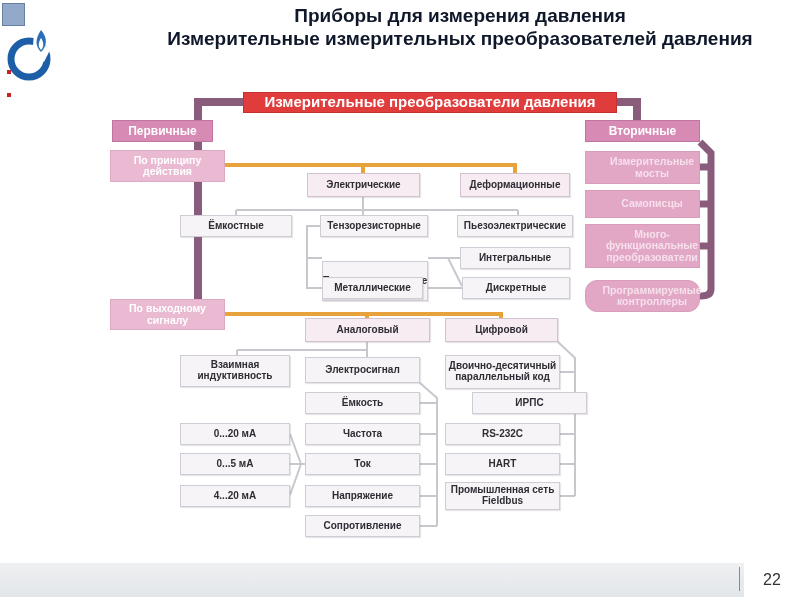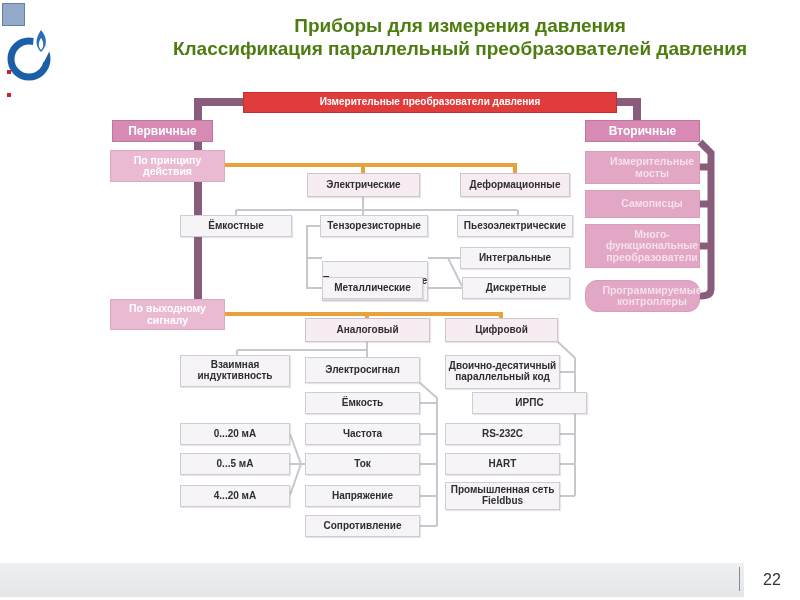--- a/index.html
+++ b/index.html
@@ -15,28 +15,28 @@
   
   #logo{position:absolute;left:4px;top:26px;width:130px;height:60px;}
   #logo-emblem{position:absolute;left:0;top:0;}
   #logo-text{position:absolute;left:40px;top:2px;}
   #logo-l1{font-size:16px;font-weight:bold;color:#1d5fa6;letter-spacing:.5px;line-height:1;}
   #logo-l2{display:inline-block;margin-top:2px;font-size:9px;font-weight:bold;color:#ffffff;
     background:#1d5fa6;padding:2px 4px;letter-spacing:3px;line-height:1;}
   #logo-l3{margin-top:2px;font-size:10px;font-weight:bold;color:#1d5fa6;letter-spacing:4.5px;line-height:1;}
 
   
-  #title{position:absolute;left:165px;top:14px;width:590px;text-align:center;
-    color:#4d7c0f;font-size:19px;font-weight:bold;line-height:1.22;}
+  #title{position:absolute;left:165px;top:4px;width:590px;text-align:center;
+    color:#0f172a;font-size:19px;font-weight:bold;line-height:1.22;}
 
   
   #connectors{position:absolute;left:0;top:0;z-index:1;}
   .node{position:absolute;z-index:2;display:flex;align-items:center;justify-content:center;
     text-align:center;box-sizing:border-box;font-weight:bold;line-height:1.08;padding:1px 2px;}
-  .box-red{background:#e03c3c;border:1px solid #c42f2f;color:#ffffff;font-size:10px;}
+  .box-red{background:#e03c3c;border:1px solid #c42f2f;color:#ffffff;font-size:15px;}
   .box-pink-dark{background:#d78ab4;border:1px solid #bf74a2;color:#ffffff;font-size:12px;}
   .box-pink-light{background:#e9bad2;border:1px solid #dcaac2;color:#ffffff;font-size:10.5px;}
   .box-pink-sub{background:#e2a7c5;border:1px solid #d99cba;color:#f6e0ec;font-size:10.5px;padding-left:21px;}
   .box-white{background:#f7f4f8;border:1px solid #cfccd6;color:#2d2d33;font-size:10px;
     box-shadow:1px 1px 1px rgba(120,110,130,.18);}
   .box-pinkwhite{background:#f8ecf3;border:1px solid #d0c2cf;color:#2d2d33;font-size:10px;
     box-shadow:1px 1px 1px rgba(120,110,130,.18);}
 
   
   #n-root{left:243px;top:92px;width:374px;height:21px;}
@@ -93,21 +93,21 @@
   <svg id="logo-emblem" width="58" height="60" viewBox="0 0 58 60">
     <circle cx="25" cy="33" r="18" fill="none" stroke="#1d5fa6" stroke-width="7"></circle>
     <path d="M30 8 L46 24 L40 36 L28 30 Z" fill="#ffffff"></path>
     <path d="M37 4 C31 13 31 20 37 26 C43 20 44 12 37 4 Z" fill="#2a6fb5"></path>
     <path d="M37 12 C34 17 34 21 37 24 C40 21 40 16 37 12 Z" fill="#ffffff"></path>
   </svg>
 </div>
 
 <div id="title">
   <span>Приборы для измерения давления</span><br>
-  <span>Классификация параллельный преобразователей давления</span>
+  <span>Измерительные измерительных преобразователей давления</span>
 </div>
 
 <svg id="connectors" width="800" height="600" viewBox="0 0 800 600">
 
   <g stroke="#8a5c7c" stroke-width="8" fill="none">
     <path d="M243 102 L198 102 L198 299"></path>
     <path d="M617 102 L637 102 L637 121"></path>
   </g>
   <g stroke="#8a5c7c" stroke-width="7" fill="none">
     <path d="M700 142 L711 153 L711 289 Q711 296 701 296 L700 296"></path>

